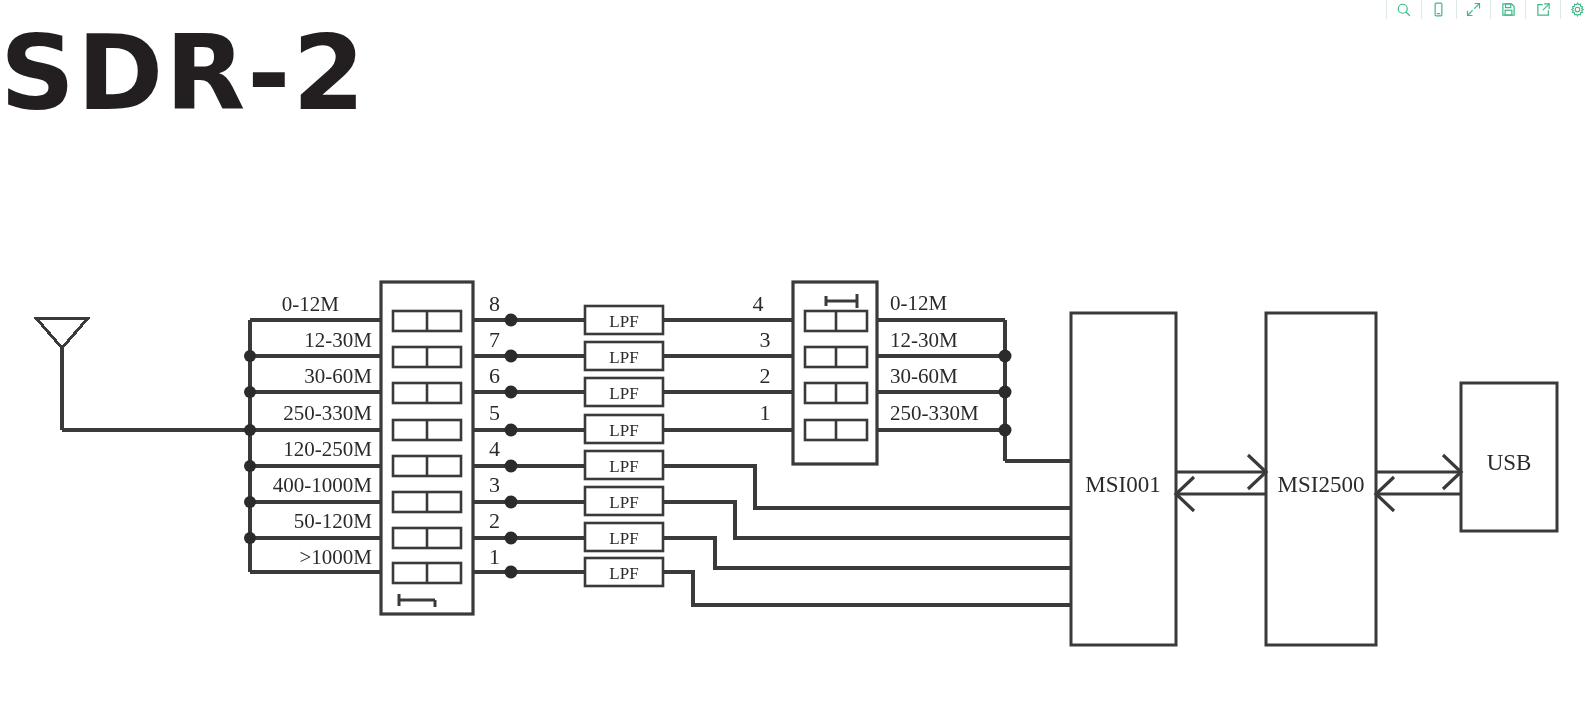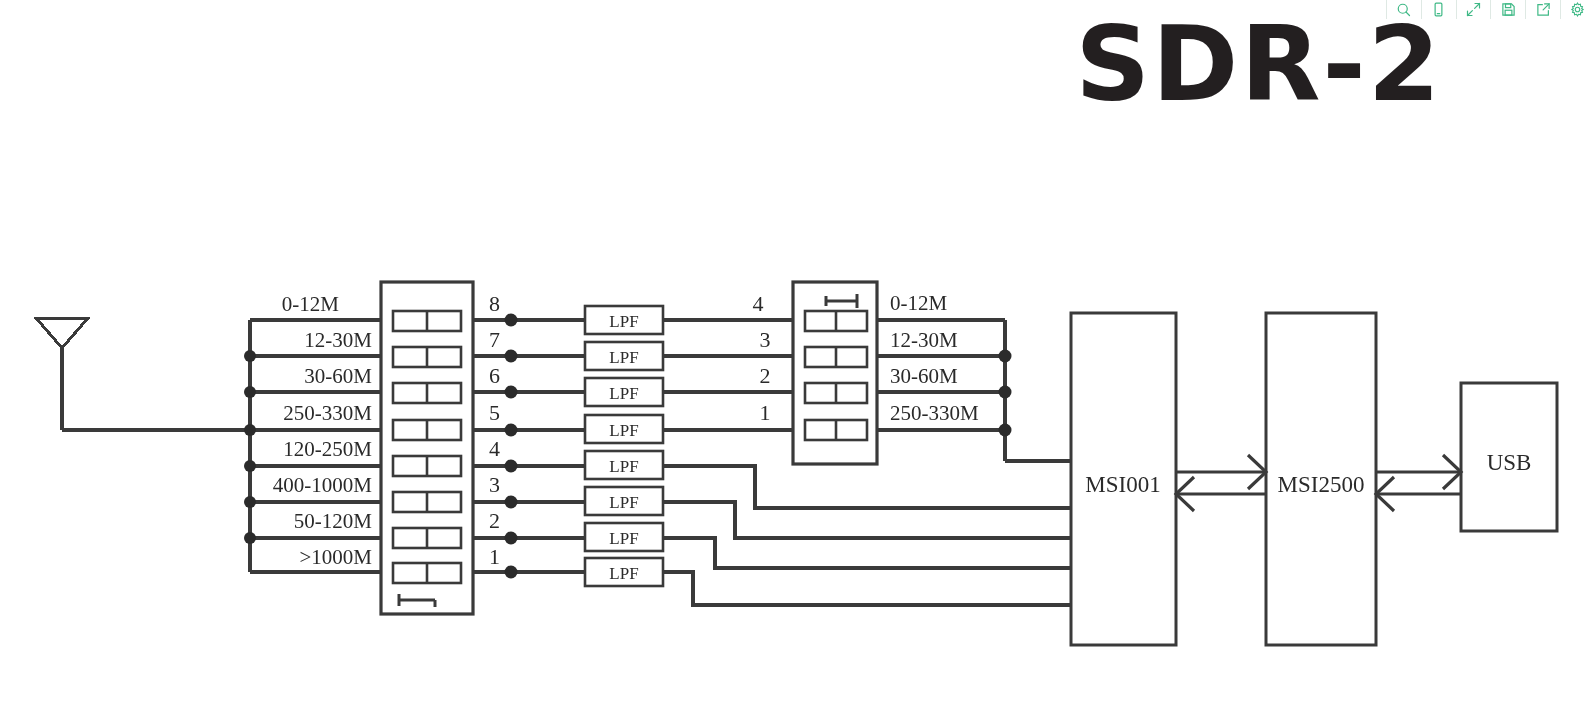--- a/index.html
+++ b/index.html
@@ -38,23 +38,23 @@
     border-left: 1px solid #dfe9e4;
     box-sizing: border-box;
   }
   .tb-btn:first-child { border-left: 1px solid #dfe9e4; }
   .tb-btn svg { display: block; }
 
   
   #page-title {
     position: absolute;
     left: 0;
-    top: 7px;
+    top: 16px;
     width: 1442px;
-    text-align: right;
+    text-align: left;
     font-family: "DejaVu Sans", "Liberation Sans", sans-serif;
     font-size: 104px;
     font-weight: 700;
     letter-spacing: 2px;
     color: #231f20;
     line-height: 1.1;
     pointer-events: none;
   }
 
   

